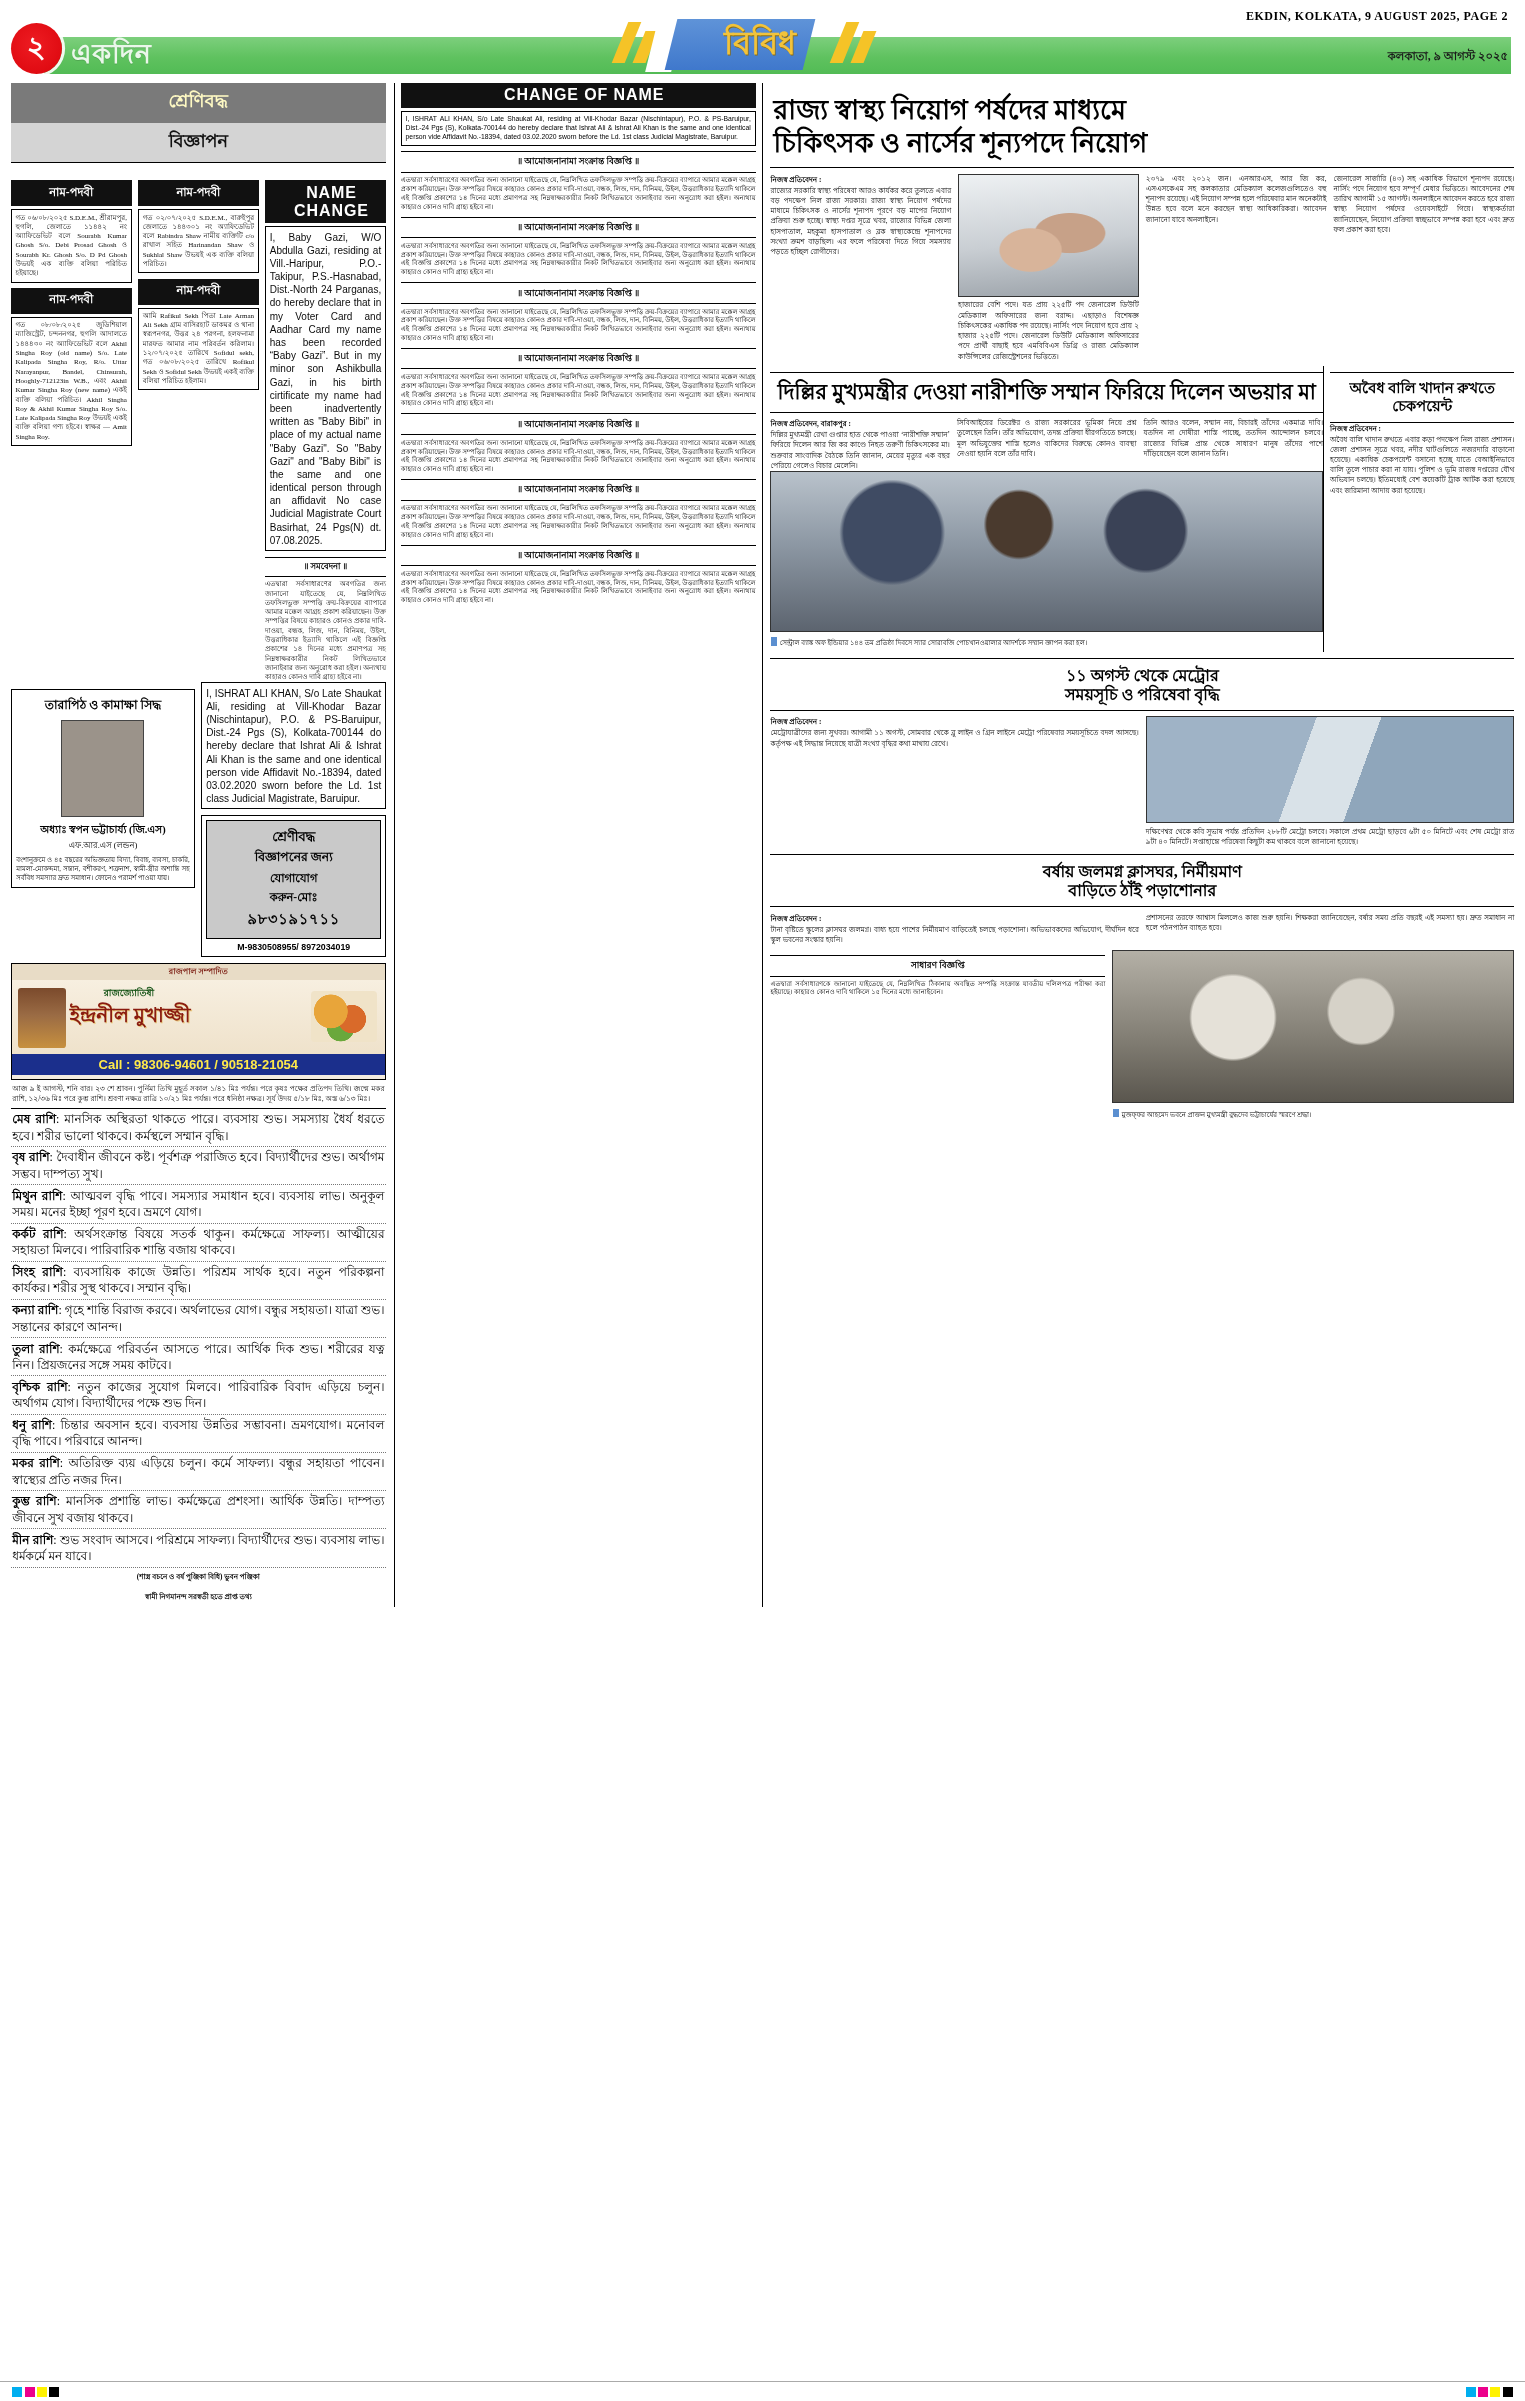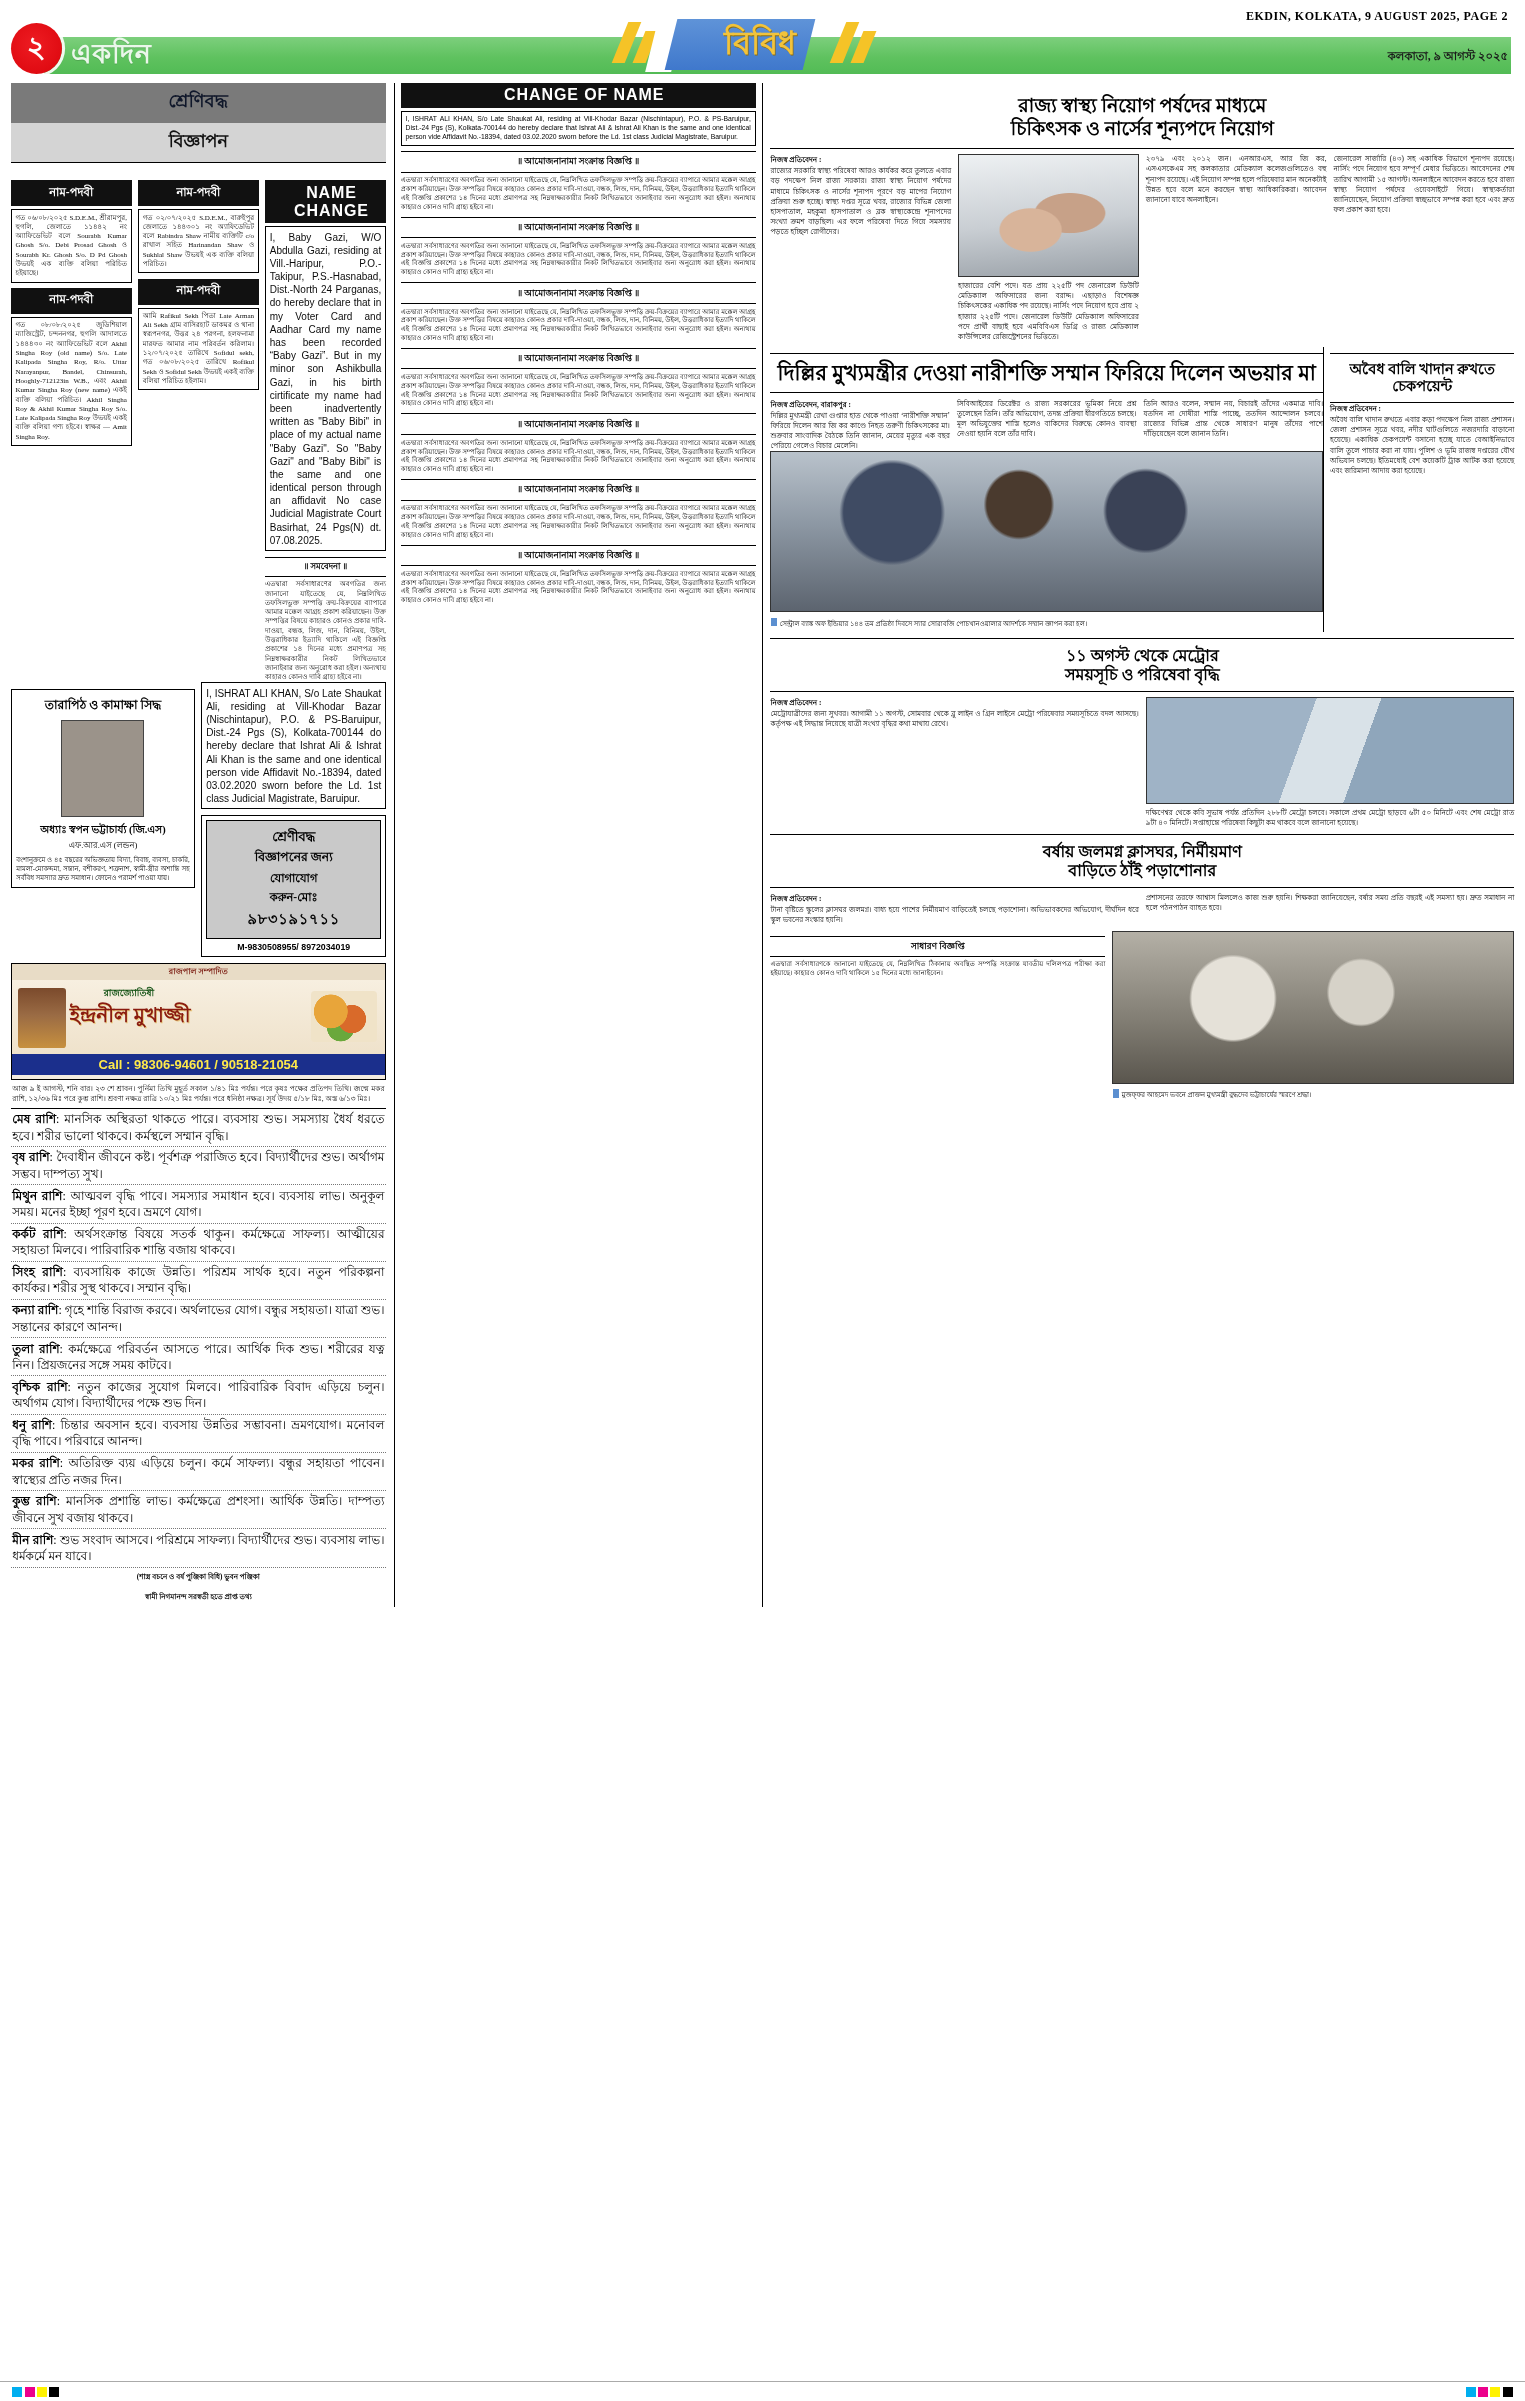--- a/index.html
+++ b/index.html
@@ -72,21 +72,21 @@
 
   
   .body-grid { position:relative; display:flex; width:1525px; padding:0 10.7px; gap:0; }
 
   .col-class { width:384px; flex:0 0 384px; padding-right:7.7px; border-right:1.5px solid #000; }
   .col-mid   { width:368px; flex:0 0 368px; padding:0 6.1px; border-right:1.5px solid #000;}
   .col-news  { flex:1 1 auto; padding-left:7.7px; }
 
   
   .cls-hdr-dark {
-    background:#7a7a7a; color:#0f172a; text-align:center;
+    background:#7a7a7a; color:#fef9c3; text-align:center;
     font-size:17.6px; font-weight:bold; padding:5.4px 0 6.1px; letter-spacing:0.4px;
   }
   .cls-hdr-light {
     background:#d4d4d4; color:#111; text-align:center;
     font-size:17.6px; font-weight:bold; padding:4.6px 0 5.4px;
     border-bottom:1.5px solid #000;
   }
 
   .cls-cols { display:flex; gap:6.1px; margin-top:17px; }
   .cls-col { flex:1 1 0; min-width:0; }
@@ -167,21 +167,21 @@
   
   .notice-hdr {
     text-align:center; font-size:8.8px; font-weight:bold; padding:2.3px 0;
     border-top:1.5px solid #000; border-bottom:1.5px solid #000; margin:5.4px 0 3.8px;
   }
   .notice-body { font-size:6.7px; line-height:1.3; text-align:justify; }
   .notice-body.en { font-family:"Liberation Sans", sans-serif; font-size:6.8px;}
 
   
   .lead-head {
-    font-size:19px; line-height:1.22; font-weight:bold; text-align:center;
+    font-size:27px; line-height:1.22; font-weight:bold; 
     padding:10.7px 3.1px 7.7px; border-bottom:1.5px solid #000;
   }
   .news-3 { display:flex; gap:7px; margin-top:5.4px; }
   .news-col { flex:1 1 0; min-width:0; }
   .byline { font-size:7.2px; font-weight:bold; }
   .news-body { font-size:7.2px; line-height:1.42; text-align:justify; }
 
   .photo {
     width:100%; border:0.8px solid #333; margin-bottom:3.8px;
     background:linear-gradient(160deg,#c7cdd2 0%,#9aa3ac 40%,#6f7880 100%);

